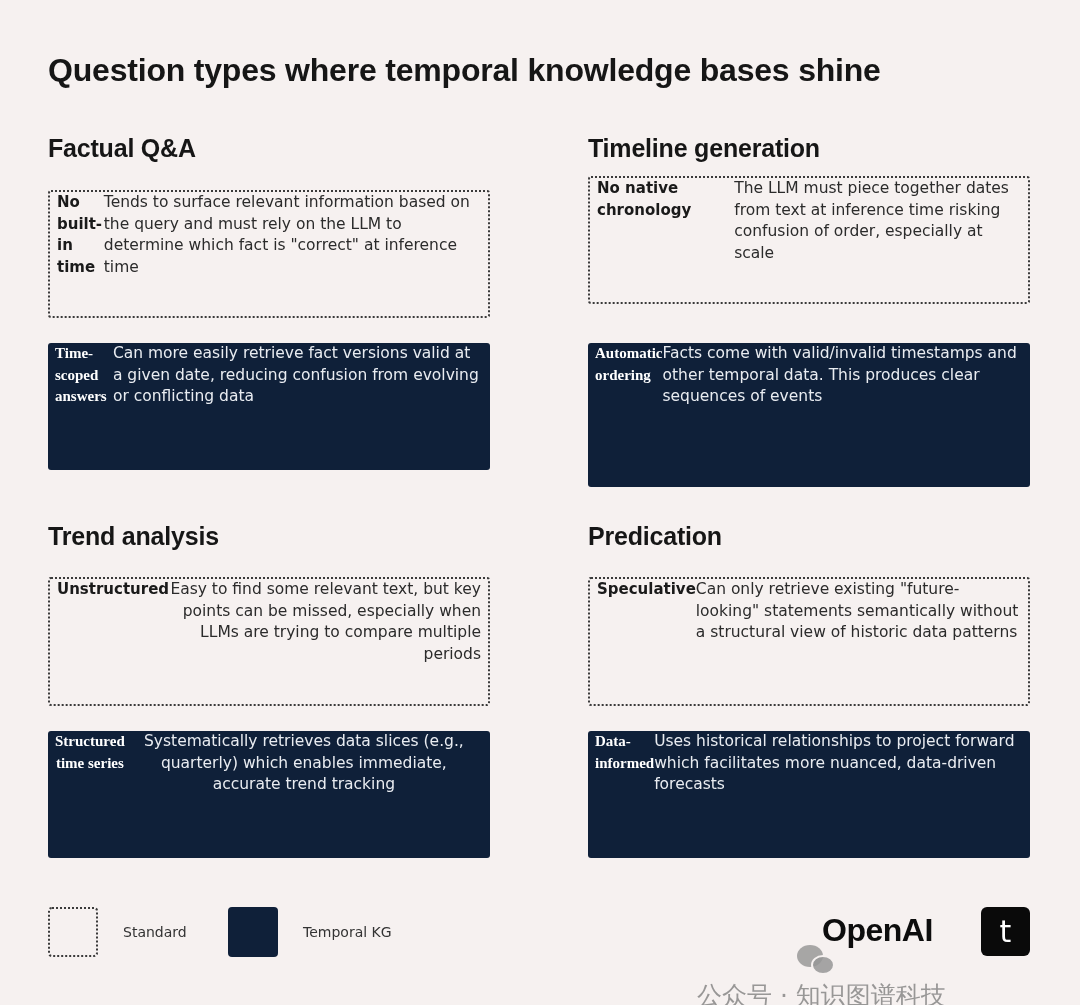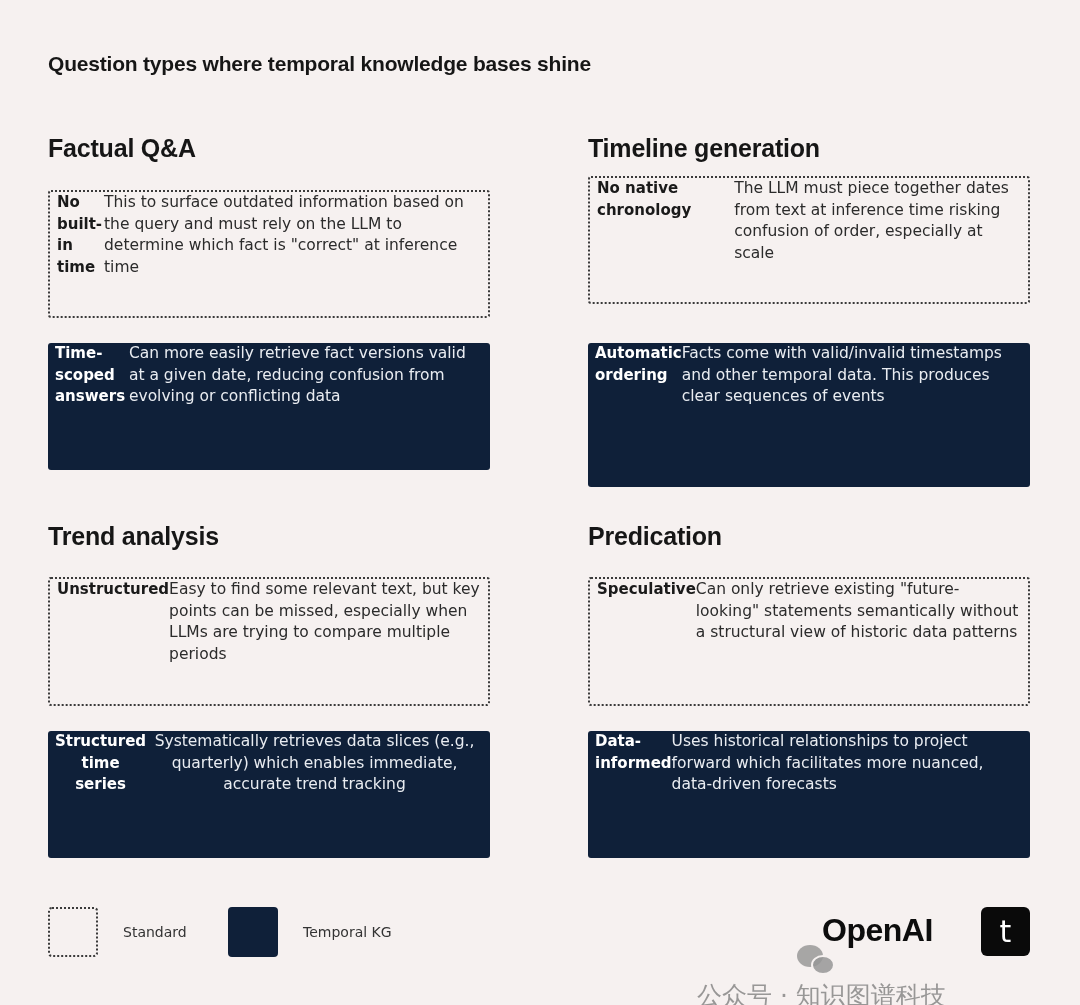--- a/index.html
+++ b/index.html
@@ -1,40 +1,40 @@
 <!DOCTYPE html>
 <html><head>
 <meta charset="utf-8">
 <style>
   * { box-sizing: border-box; margin: 0; padding: 0; }
   html, body { width: 1080px; height: 1005px; background: #f6f1f0; overflow: hidden; }
   body { position: relative; font-family: "DejaVu Sans", sans-serif; color: #1a1a1a; }
   .title {
     position: absolute; left: 48px; top: 52px;
     font-family: "Liberation Sans", sans-serif; font-weight: 700;
-    font-size: 21px; letter-spacing: -0.2px; color: #161616;
+    font-size: 32px; letter-spacing: -0.2px; color: #161616;
   }
   .section-heading {
     position: absolute; font-family: "Liberation Sans", sans-serif;
     font-weight: 700; font-size: 25px; color: #161616; letter-spacing: -0.2px;
   }
   .box {
     position: absolute; width: 442px; padding: 0 7px;
     display: flex; flex-direction: row; justify-content: center;
     font-size: 15.5px; line-height: 21.7px;
   }
   .box.standard {
     border: 2px dotted #3a3a3a; border-radius: 3px; background: #f6f1f0; color: #2b2b2b;
   }
   .box.temporal {
     background: #0f2039; border-radius: 3px; color: #e9ecf1;
   }
   .box .box-title { font-weight: 700; font-size: 15px; }
   .box.standard .box-title { color: #1a1a1a; }
-  .box.temporal .box-title { color: #ffffff; }
+  .box.temporal .box-title { color: #ffffff; font-family: Liberation Serif, serif; }
   .legend-swatch { position: absolute; width: 50px; height: 50px; border-radius: 4px; }
   .legend-swatch.standard { border: 2px dotted #3a3a3a; }
   .legend-swatch.temporal { background: #0f2039; }
   .legend-label { position: absolute; font-size: 14px; color: #333; }
   .openai-logo {
     position: absolute; left: 822px; top: 912px;
     font-family: "Liberation Sans", sans-serif; font-weight: 700; font-size: 32px;
     color: #0d0d0d; letter-spacing: -0.5px; text-align: center;
   }
   .t-logo {
@@ -52,39 +52,39 @@
   .wechat-icon .b2 { position: absolute; left: 14px; top: 12px; width: 24px; height: 20px; border-radius: 50%; background: rgba(150,150,150,0.85); border: 2px solid #f6f1f0; }
 </style>
 </head>
 <body>
 
 <div class="title">Question types where temporal knowledge bases shine</div>
 
 <div class="section-heading" style="left:48px; top:134px;">Factual Q&amp;A</div>
 <div class="box standard" style="left:48px; top:190px; height:128px;">
   <div class="box-title">No built-in time</div>
-  <div class="box-body">This to surface outdated information based on the query and must rely on the LLM to determine which fact is "correct" at inference time</div>
+  <div class="box-body">Tends to surface relevant information based on the query and must rely on the LLM to determine which fact is "correct" at inference time</div>
 </div>
 <div class="box temporal" style="left:48px; top:343px; height:127px;">
   <div class="box-title">Time-scoped answers</div>
   <div class="box-body">Can more easily retrieve fact versions valid at a given date, reducing confusion from evolving or conflicting data</div>
 </div>
 
 <div class="section-heading" style="left:588px; top:134px;">Timeline generation</div>
 <div class="box standard" style="left:588px; top:176px; height:128px;gap:43px;">
   <div class="box-title">No native chronology</div>
   <div class="box-body">The LLM must piece together dates from text at inference time risking confusion of order, especially at scale</div>
 </div>
 <div class="box temporal" style="left:588px; top:343px; height:144px;">
   <div class="box-title">Automatic ordering</div>
   <div class="box-body">Facts come with valid/invalid timestamps and other temporal data. This produces clear sequences of events</div>
 </div>
 
 <div class="section-heading" style="left:48px; top:522px;">Trend analysis</div>
-<div class="box standard" style="left:48px; top:577px; height:129px;">
+<div class="box standard" style="left:48px; top:577px; height:129px;text-align:right;">
   <div class="box-title">Unstructured</div>
   <div class="box-body">Easy to find some relevant text, but key points can be missed, especially when LLMs are trying to compare multiple periods</div>
 </div>
 <div class="box temporal" style="left:48px; top:731px; height:127px;text-align:center;">
   <div class="box-title">Structured time series</div>
   <div class="box-body">Systematically retrieves data slices (e.g., quarterly) which enables immediate, accurate trend tracking</div>
 </div>
 
 <div class="section-heading" style="left:588px; top:522px;">Predication</div>
 <div class="box standard" style="left:588px; top:577px; height:129px;">

